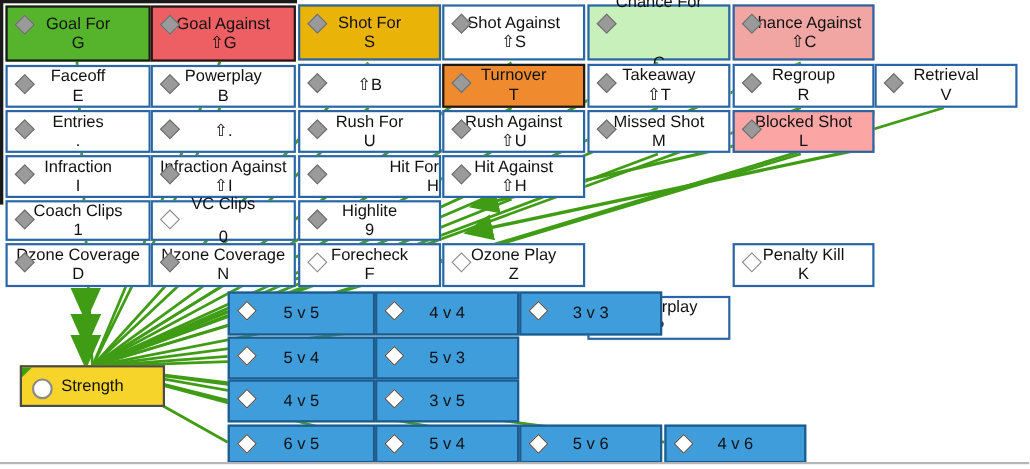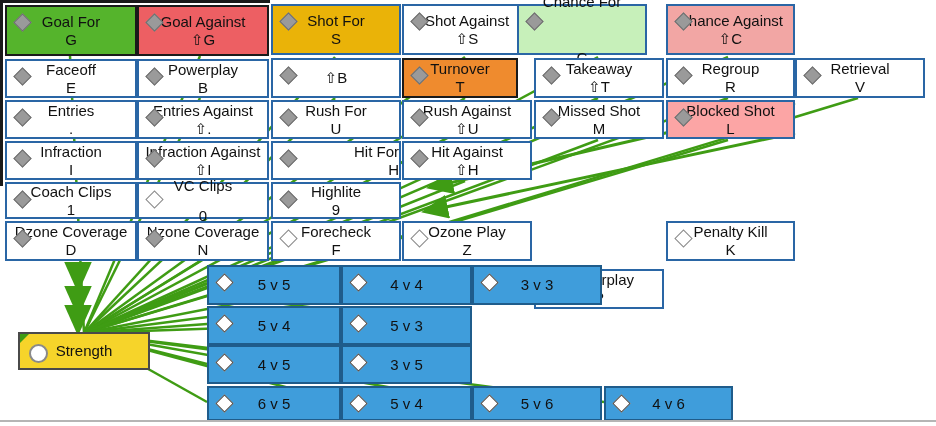--- a/index.html
+++ b/index.html
@@ -80,21 +80,21 @@
       <div class="btn" style="left: 271px; top: 4px; width: 130px; height: 51px; background: #eab308; border-color: rgb(42, 102, 165);">
         <span class="icon filled"></span>
         <span class="lbl">Shot For</span>
         <span class="lbl">S</span>
       </div>
       <div class="btn" style="left: 402px; top: 4px; width: 130px; height: 51px; background: rgb(255, 255, 255); border-color: rgb(42, 102, 165);">
         <span class="icon filled"></span>
         <span class="lbl">Shot Against</span>
         <span class="lbl">⇧S</span>
       </div>
-      <div class="btn" style="left: 517px; top: 4px; width: 130px; height: 51px; background: rgb(199, 240, 186); border-color: rgb(42, 102, 165); gap: 38px;">
+      <div class="btn" style="left: 534px; top: 4px; width: 130px; height: 51px; background: rgb(199, 240, 186); border-color: rgb(42, 102, 165); gap: 38px;">
         <span class="icon filled"></span>
         <span class="lbl">Chance For</span>
         <span class="lbl">C</span>
       </div>
       <div class="btn" style="left: 666px; top: 4px; width: 129px; height: 51px; background: rgb(242, 166, 164); border-color: rgb(42, 102, 165);">
         <span class="icon filled"></span>
         <span class="lbl">Chance Against</span>
         <span class="lbl">⇧C</span>
       </div>
       <div class="btn" style="left: 5px; top: 59px; width: 132px; height: 39px; background: rgb(255, 255, 255); border-color: rgb(42, 102, 165);">
@@ -104,21 +104,21 @@
       </div>
       <div class="btn" style="left: 137px; top: 59px; width: 132px; height: 39px; background: rgb(255, 255, 255); border-color: rgb(42, 102, 165);">
         <span class="icon filled"></span>
         <span class="lbl">Powerplay</span>
         <span class="lbl">B</span>
       </div>
       <div class="btn" style="left: 271px; top: 58px; width: 130px; height: 40px; background: rgb(255, 255, 255); border-color: rgb(42, 102, 165);">
         <span class="icon filled"></span>
         <span class="lbl">⇧B</span>
       </div>
-      <div class="btn" style="left: 402px; top: 58px; width: 116px; height: 40px; background: rgb(239, 139, 46); border-color: rgb(26, 26, 26); text-align: right;">
+      <div class="btn" style="left: 402px; top: 58px; width: 130px; height: 40px; background: rgb(239, 139, 46); border-color: rgb(26, 26, 26); text-align: right;">
         <span class="icon filled"></span>
         <span class="lbl">Turnover</span>
         <span class="lbl">T</span>
       </div>
       <div class="btn" style="left: 534px; top: 58px; width: 130px; height: 40px; background: rgb(255, 255, 255); border-color: rgb(42, 102, 165);">
         <span class="icon filled"></span>
         <span class="lbl">Takeaway</span>
         <span class="lbl">⇧T</span>
       </div>
       <div class="btn" style="left: 666px; top: 58px; width: 129px; height: 40px; background: rgb(255, 255, 255); border-color: rgb(42, 102, 165);">
@@ -131,21 +131,20 @@
         <span class="lbl">Retrieval</span>
         <span class="lbl">V</span>
       </div>
       <div class="btn" style="left: 5px; top: 100px; width: 132px; height: 39px; background: rgb(255, 255, 255); border-color: rgb(42, 102, 165);">
         <span class="icon filled"></span>
         <span class="lbl">Entries</span>
         <span class="lbl">.</span>
       </div>
       <div class="btn" style="left: 137px; top: 100px; width: 132px; height: 39px; background: rgb(255, 255, 255); border-color: rgb(42, 102, 165);">
         <span class="icon filled"></span>
-        <span class="lbl">Entries Against</span>
         <span class="lbl">⇧.</span>
       </div>
       <div class="btn" style="left: 271px; top: 100px; width: 130px; height: 39px; background: rgb(255, 255, 255); border-color: rgb(42, 102, 165);">
         <span class="icon filled"></span>
         <span class="lbl">Rush For</span>
         <span class="lbl">U</span>
       </div>
       <div class="btn" style="left: 402px; top: 100px; width: 130px; height: 39px; background: rgb(255, 255, 255); border-color: rgb(42, 102, 165);">
         <span class="icon filled"></span>
         <span class="lbl">Rush Against</span>

